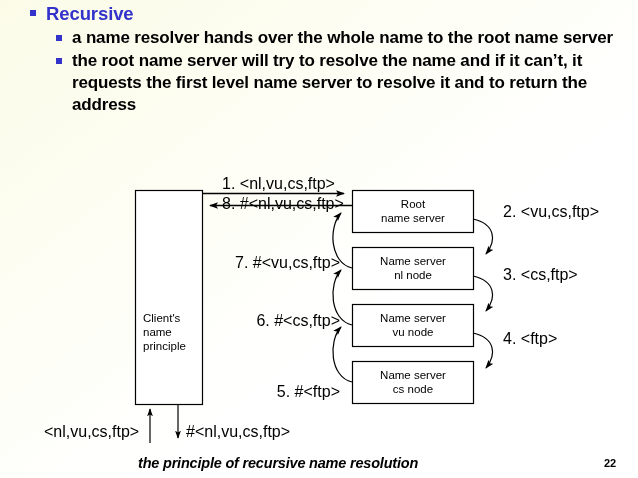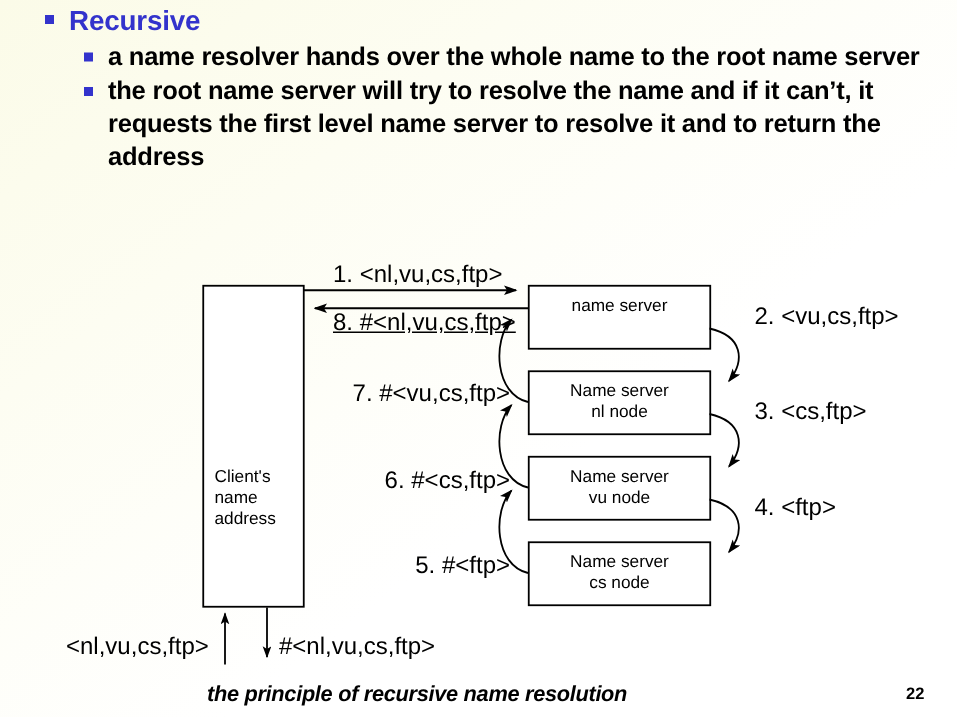--- a/index.html
+++ b/index.html
@@ -162,44 +162,45 @@
       <path d="M352,382 C330,377 328,341 341,327" fill="none" stroke="#000" stroke-width="1.2" marker-end="url(#ah)"></path>
 
       <line x1="150" y1="443" x2="150" y2="409" stroke="#000" stroke-width="1.2" marker-end="url(#ahs)"></line>
 
       <line x1="178" y1="405" x2="178" y2="438" stroke="#000" stroke-width="1.2" marker-end="url(#ahs)"></line>
     </svg>
 
     <div class="boxtext" style="left:143px;top:311px;width:60px;text-align:left;">
       <div>Client's</div>
       <div>name</div>
-      <div>address</div>
+      <div>principle</div>
     </div>
 
     <div class="boxtext" style="left:352px;top:197px;width:122px;">
+      <div>Root</div>
       <div>name server</div>
     </div>
     <div class="boxtext" style="left:352px;top:254px;width:122px;">
       <div>Name server</div>
       <div>nl node</div>
     </div>
     <div class="boxtext" style="left:352px;top:311px;width:122px;">
       <div>Name server</div>
       <div>vu node</div>
     </div>
     <div class="boxtext" style="left:352px;top:368px;width:122px;">
       <div>Name server</div>
       <div>cs node</div>
     </div>
 
     <div class="dlabel" style="left:222px;top:178px;">1. &lt;nl,vu,cs,ftp&gt;</div>
-    <div class="dlabel" style="left:222px;top:210px;text-decoration:underline;">8. #&lt;nl,vu,cs,ftp&gt;</div>
+    <div class="dlabel" style="left:222px;top:198px;">8. #&lt;nl,vu,cs,ftp&gt;</div>
     <div class="dlabel r" style="left:150px;top:257px;width:190px;">7. #&lt;vu,cs,ftp&gt;</div>
     <div class="dlabel r" style="left:150px;top:315px;width:190px;">6. #&lt;cs,ftp&gt;</div>
-    <div class="dlabel r" style="left:150px;top:372px;width:190px;">5. #&lt;ftp&gt;</div>
+    <div class="dlabel r" style="left:150px;top:386px;width:190px;">5. #&lt;ftp&gt;</div>
 
     <div class="dlabel" style="left:503px;top:206px;">2. &lt;vu,cs,ftp&gt;</div>
     <div class="dlabel" style="left:503px;top:269px;">3. &lt;cs,ftp&gt;</div>
     <div class="dlabel" style="left:503px;top:333px;">4. &lt;ftp&gt;</div>
 
     <div class="dlabel" style="left:44px;top:426px;">&lt;nl,vu,cs,ftp&gt;</div>
     <div class="dlabel" style="left:186px;top:426px;">#&lt;nl,vu,cs,ftp&gt;</div>
   </div>
 
   <div class="caption">the principle of recursive name resolution</div>

